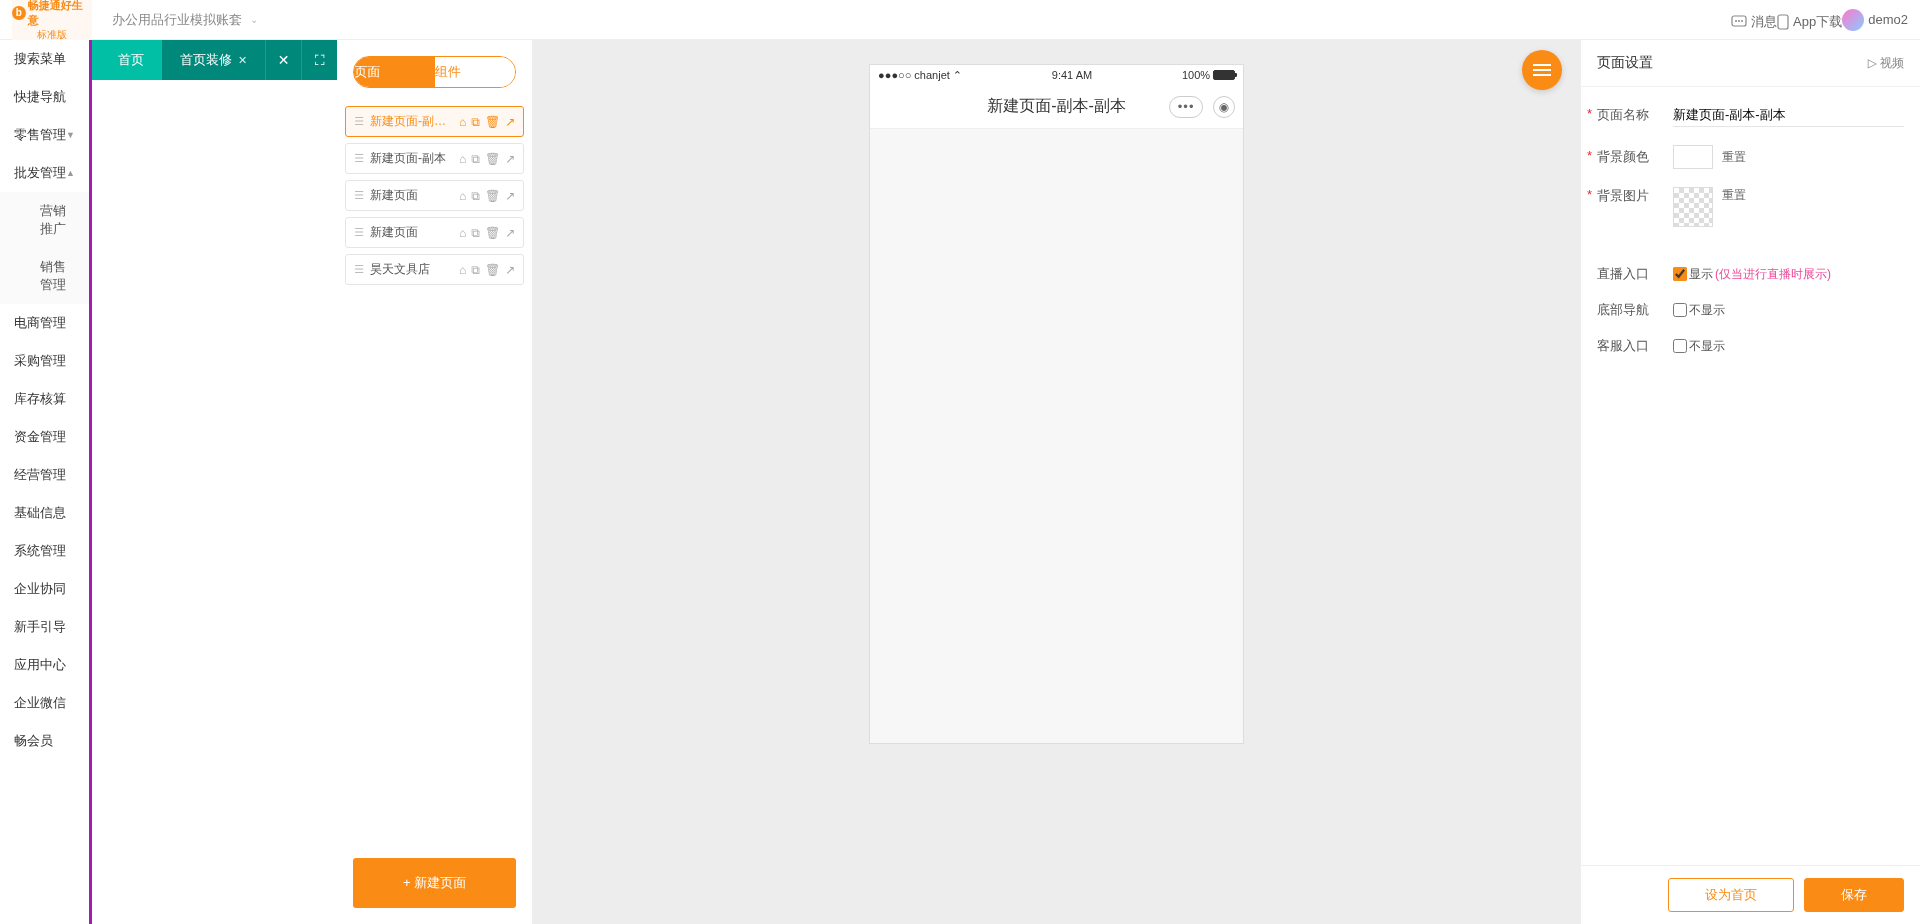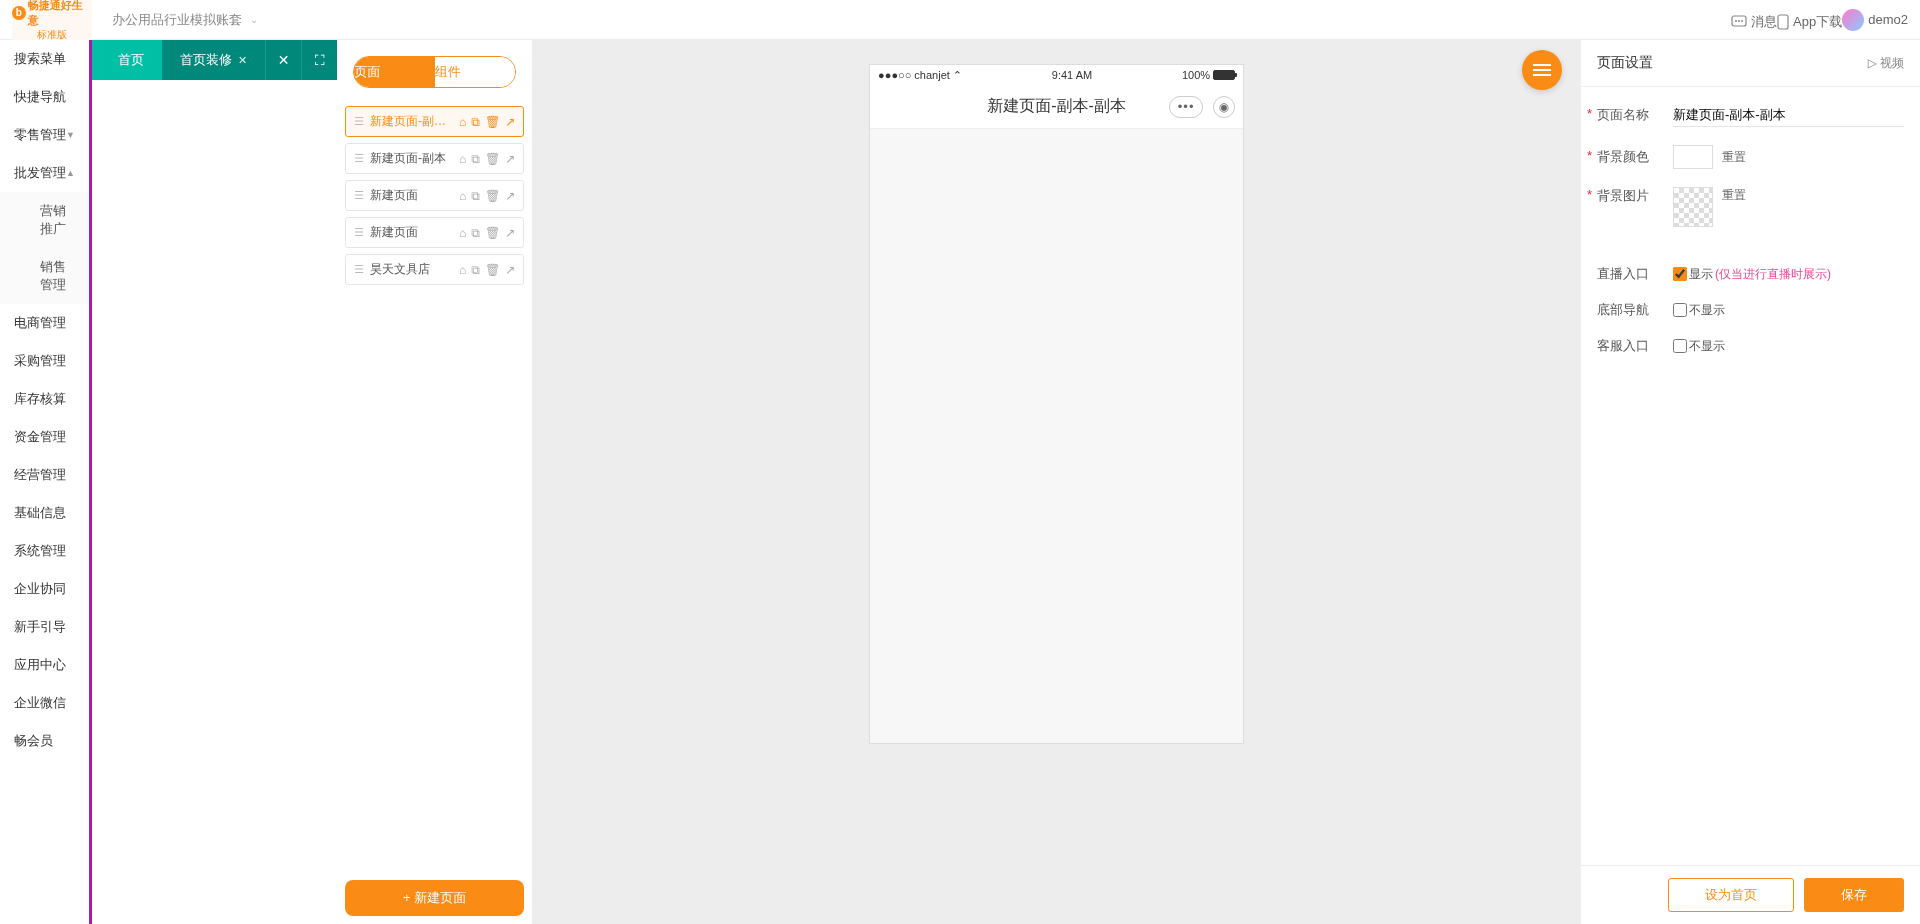--- a/index.html
+++ b/index.html
@@ -34,21 +34,21 @@
 .seg-btn.active{background:#FA8C16;color:#fff}
 .seg-btn.inactive{color:#FA8C16;background:#fff}
 .page-list{flex:1;overflow-y:auto}
 .page-item{border:1px solid #e5e5e5;border-radius:3px;margin:6px 0;padding:6px 8px;display:flex;align-items:center;gap:6px;font-size:12px;color:#555;cursor:pointer}
 .page-item.active{border-color:#FA8C16;background:#FFF8F2;color:#FA8C16}
 .page-drag{font-size:11px;color:#bbb;cursor:grab}
 .page-name{flex:1;white-space:nowrap;overflow:hidden;text-overflow:ellipsis}
 .page-actions{display:flex;gap:5px;color:#aaa}
 .page-item.active .page-actions{color:#FA8C16}
 .page-act{font-size:12px;cursor:pointer}
-.new-page-btn{background:#FA8C16;color:#fff;text-align:center;padding:9px 0;border-radius:8px;font-size:13px;cursor:pointer}
+.new-page-btn{margin:8px;background:#FA8C16;color:#fff;text-align:center;padding:16px 0;border-radius:3px;font-size:13px;cursor:pointer}
 .canvas{flex:1;background:#EDEDED;display:flex;justify-content:center;padding-top:24px;position:relative;overflow:auto}
 .phone{width:375px;background:#fff;border:1px solid #ddd;height:680px;display:flex;flex-direction:column}
 .status-bar{height:20px;display:flex;align-items:center;justify-content:space-between;padding:0 8px;font-size:11px;color:#333;font-weight:500}
 .status-left{display:flex;align-items:center;gap:3px}
 .status-right{display:flex;align-items:center;gap:3px}
 .battery{width:22px;height:10px;border:1px solid #333;border-radius:2px;background:#333;position:relative}
 .battery::after{content:"";position:absolute;right:-3px;top:2px;width:2px;height:4px;background:#333;border-radius:0 1px 1px 0}
 .phone-header{height:44px;display:flex;align-items:center;justify-content:center;font-size:16px;color:#333;border-bottom:1px solid #eee;position:relative}
 .phone-hdr-right{position:absolute;right:8px;display:flex;gap:10px;align-items:center}
 .mini-btn{width:22px;height:22px;border-radius:14px;border:1px solid #ccc;display:flex;align-items:center;justify-content:center;font-size:12px;color:#666}

